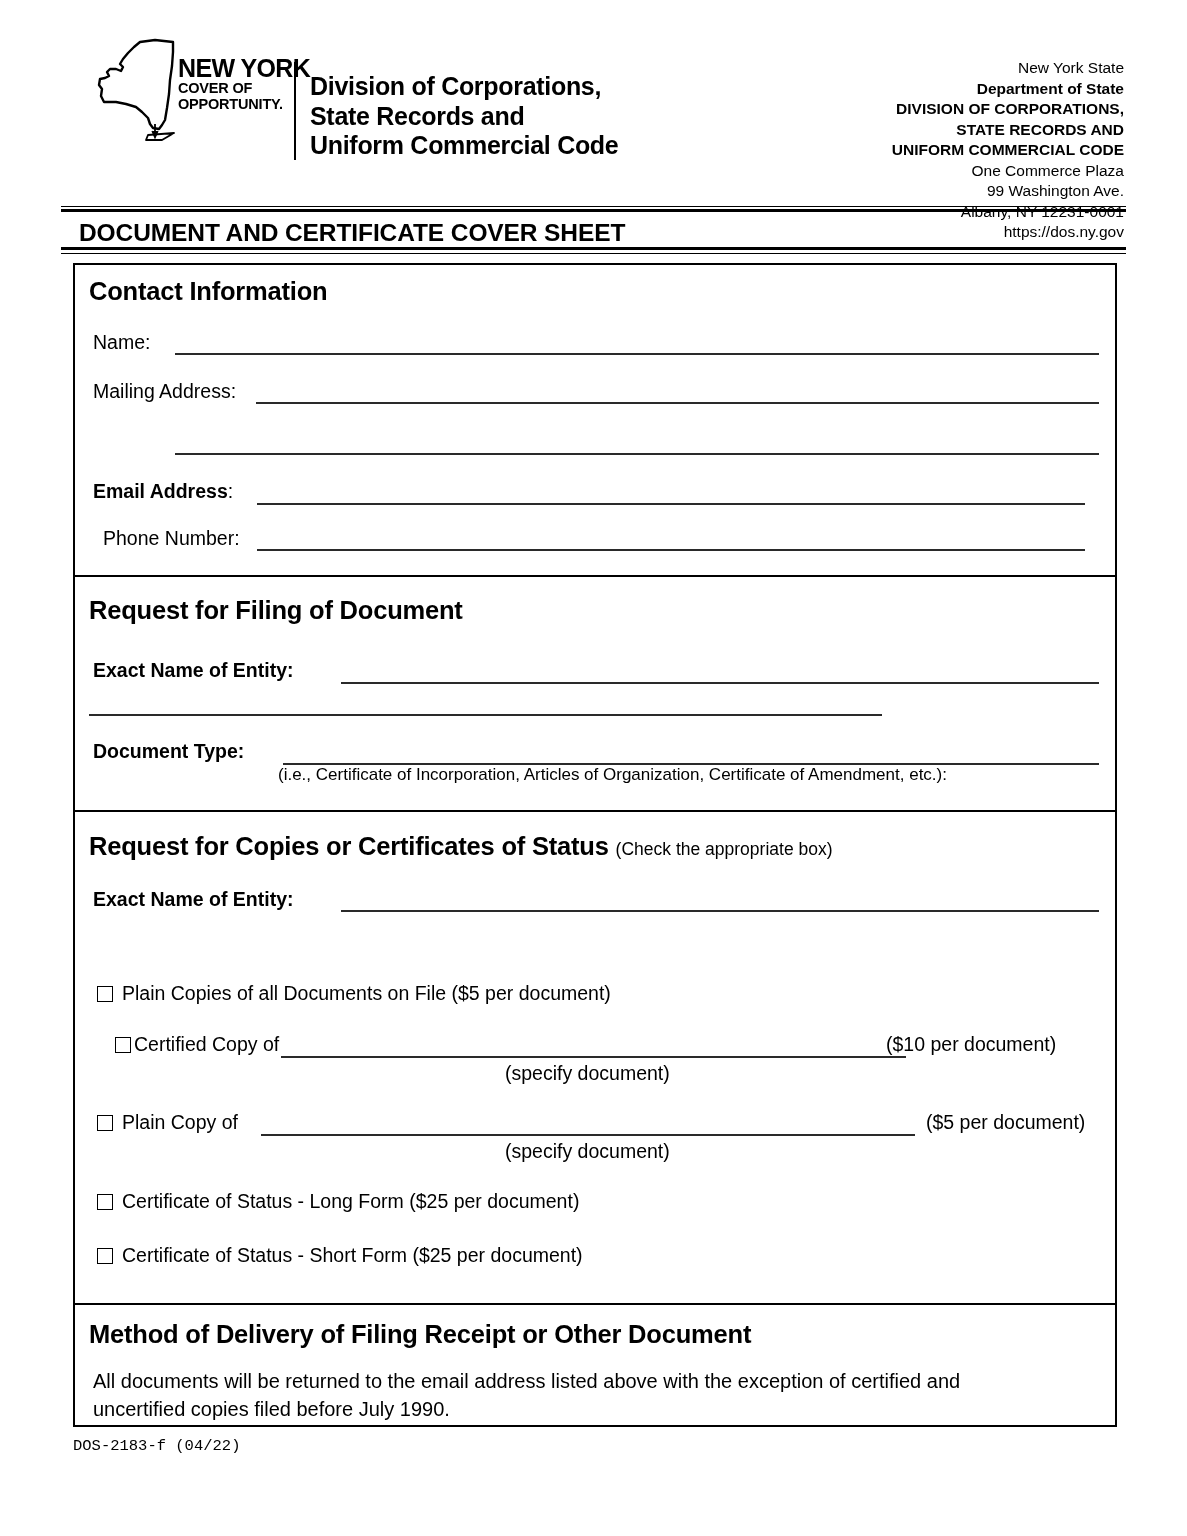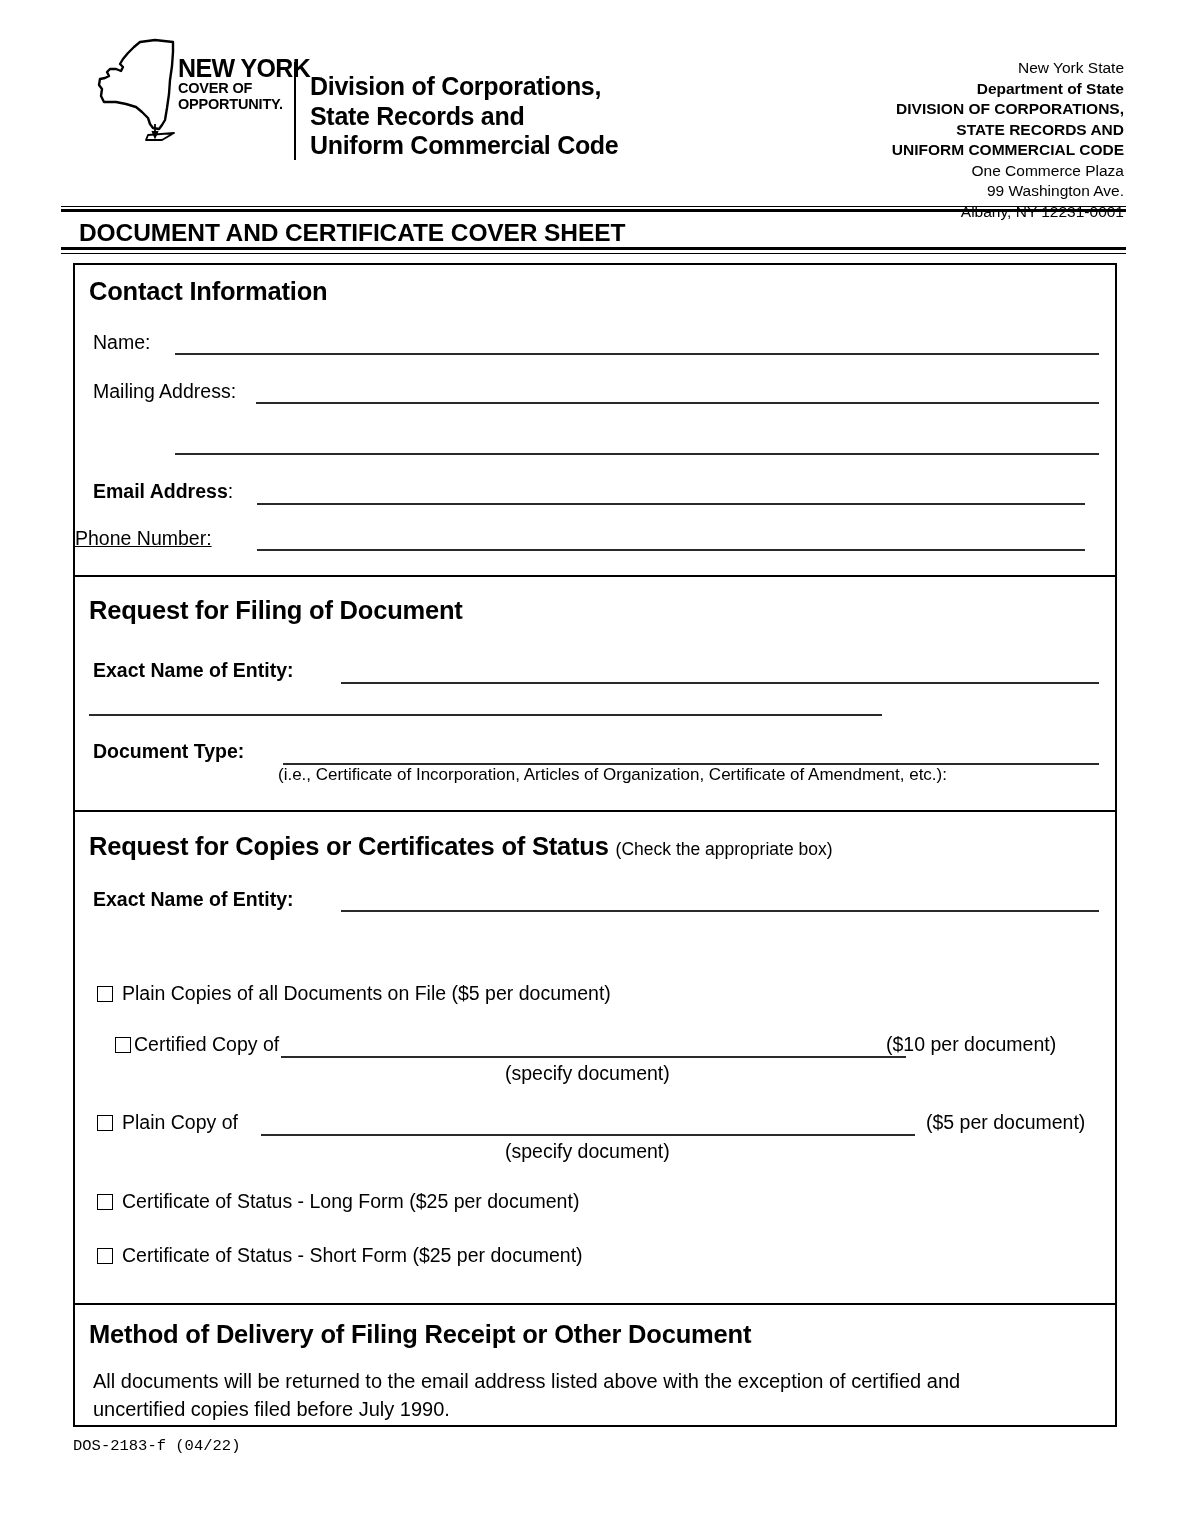--- a/index.html
+++ b/index.html
@@ -240,20 +240,21 @@
 
     <div class="addr-block">
       <div>New York State</div>
       <div class="b">Department of State</div>
       <div class="caps">DIVISION OF CORPORATIONS,</div>
       <div class="caps">STATE RECORDS AND</div>
       <div class="caps">UNIFORM COMMERCIAL CODE</div>
       <div>One Commerce Plaza</div>
       <div>99 Washington Ave.</div>
       <div>Albany, NY 12231-0001</div>
+      <div>https://dos.ny.gov</div>
     </div>
   </div>
 
   <div class="rule-wrap rule-thin" style="top:206px;"></div>
   <div class="rule-wrap rule-thick" style="top:209px;"></div>
 
   <div class="doc-title">DOCUMENT AND CERTIFICATE COVER SHEET</div>
 
   <div class="rule-wrap rule-thick" style="top:247px;"></div>
   <div class="rule-wrap rule-thin" style="top:253px;"></div>
@@ -265,21 +266,21 @@
     <div class="fld" style="left:18px; top:66px;">Name:</div>
     <div class="uline" style="left:100px; top:88px; width:924px;"></div>
 
     <div class="fld" style="left:18px; top:115px;">Mailing Address:</div>
     <div class="uline" style="left:181px; top:137px; width:843px;"></div>
     <div class="uline" style="left:100px; top:188px; width:924px;"></div>
 
     <div class="fld bold" style="left:18px; top:215px;text-align:center;"><span>Email Address</span><span style="font-weight:normal;">:</span></div>
     <div class="uline" style="left:182px; top:238px; width:828px;"></div>
 
-    <div class="fld" style="left:0; top:262px;text-decoration:underline;">Phone Number:</div>
+    <div class="fld" style="left:28px; top:262px;">Phone Number:</div>
     <div class="uline" style="left:182px; top:284px; width:828px;"></div>
 
     <div class="section-divider" style="top:310px;"></div>
 
     <div class="sec-h1" style="left:14px; top:331px;">Request for Filing of Document</div>
 
     <div class="fld bold" style="left:18px; top:394px;">Exact Name of Entity:</div>
     <div class="uline" style="left:266px; top:417px; width:758px;"></div>
     <div class="uline" style="left:14px; top:449px; width:793px;"></div>
 

